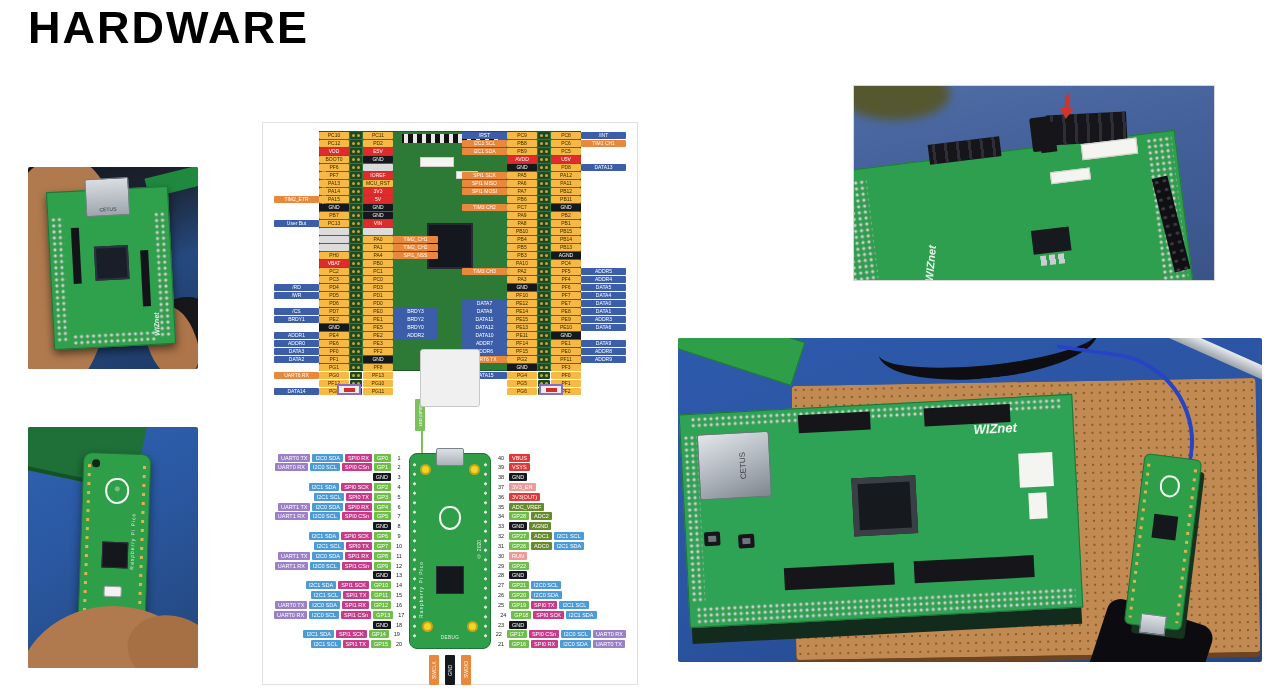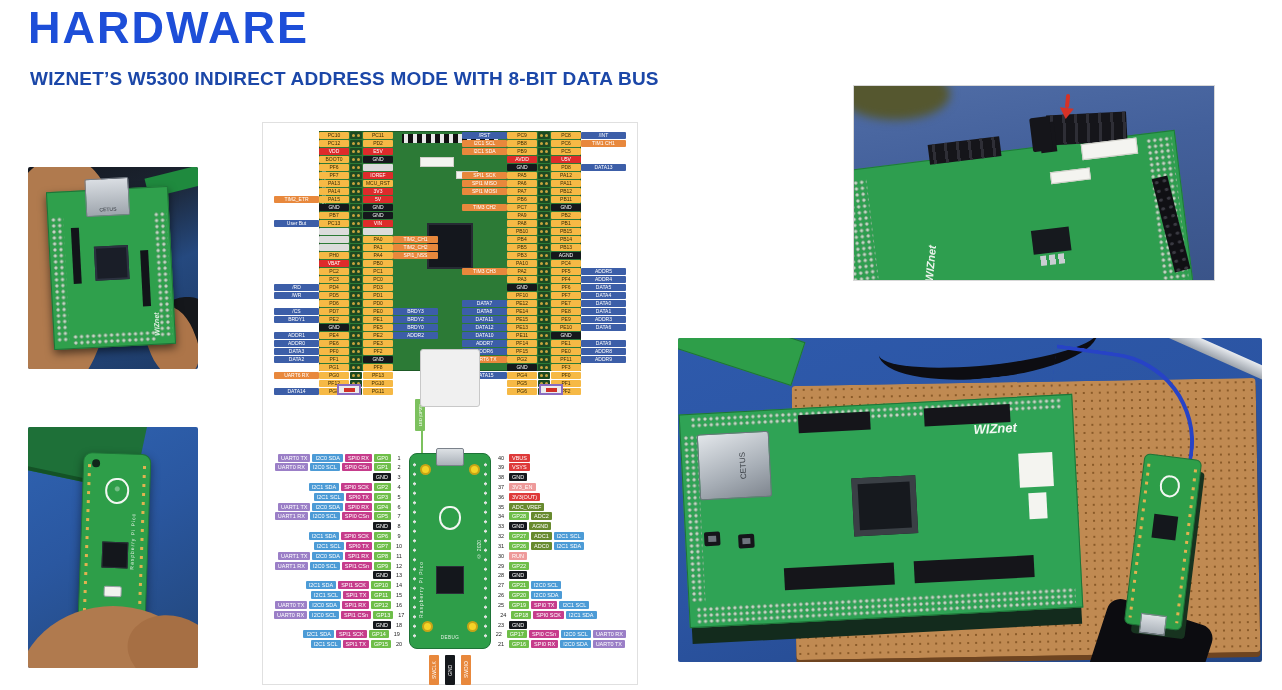--- a/index.html
+++ b/index.html
@@ -2,21 +2,21 @@
 <html><head>
 <meta charset="utf-8">
 <style>
   * { box-sizing: border-box; margin: 0; padding: 0; }
   html,body { background:#fff; }
   body { font-family:"Liberation Sans", sans-serif; }
   .slide { position:relative; width:1282px; height:690px; background:#fff; overflow:hidden; }
 
   
   .title { position:absolute; left:28px; top:2px; font-size:45px; font-weight:800;
-           color:#1d4ed8; letter-spacing:2px; }
+           color:#000000; letter-spacing:2px; }
   .subtitle { position:absolute; left:30px; top:68px; font-size:19px; font-weight:700;
               color:#1B47A8; letter-spacing:.2px; }
 
   
   .photo { position:absolute; overflow:hidden; border-radius:2px; }
 
   
   #photo-hand-shield { left:28px; top:167px; width:170px; height:202px;
      background:linear-gradient(155deg,#14181F 0%,#1B2330 28%,#25497F 58%,#1D3A66 100%); }
   .p1-pcb { position:absolute; top:4px; right:-10px; width:62px; height:20px;
@@ -261,21 +261,20 @@
      border:1px solid #7B828B; }
   .as-usb-cable { position:absolute; right:58px; bottom:-44px; width:110px; height:96px;
      background:#0C0C10; transform:rotate(18deg); border-radius:14px; z-index:2; }
 </style>
 </head>
 <body>
 
 <div class="slide">
 
   <div class="title">HARDWARE</div>
-  <div class="subtitle">WIZNET’S W5300 INDIRECT ADDRESS MODE WITH 8-BIT DATA BUS</div>
 
   <div class="photo" id="photo-hand-shield">
     <div class="p1-pcb"></div>
     <div class="p1-mouse"></div>
     <div class="p1-hand"></div>
     <div class="p1-thumb"></div>
     <div class="p1-board">
       <div class="holes p1-holes-l"></div>
       <div class="holes p1-holes-r"></div>
       <div class="holes p1-holes-b"></div>

